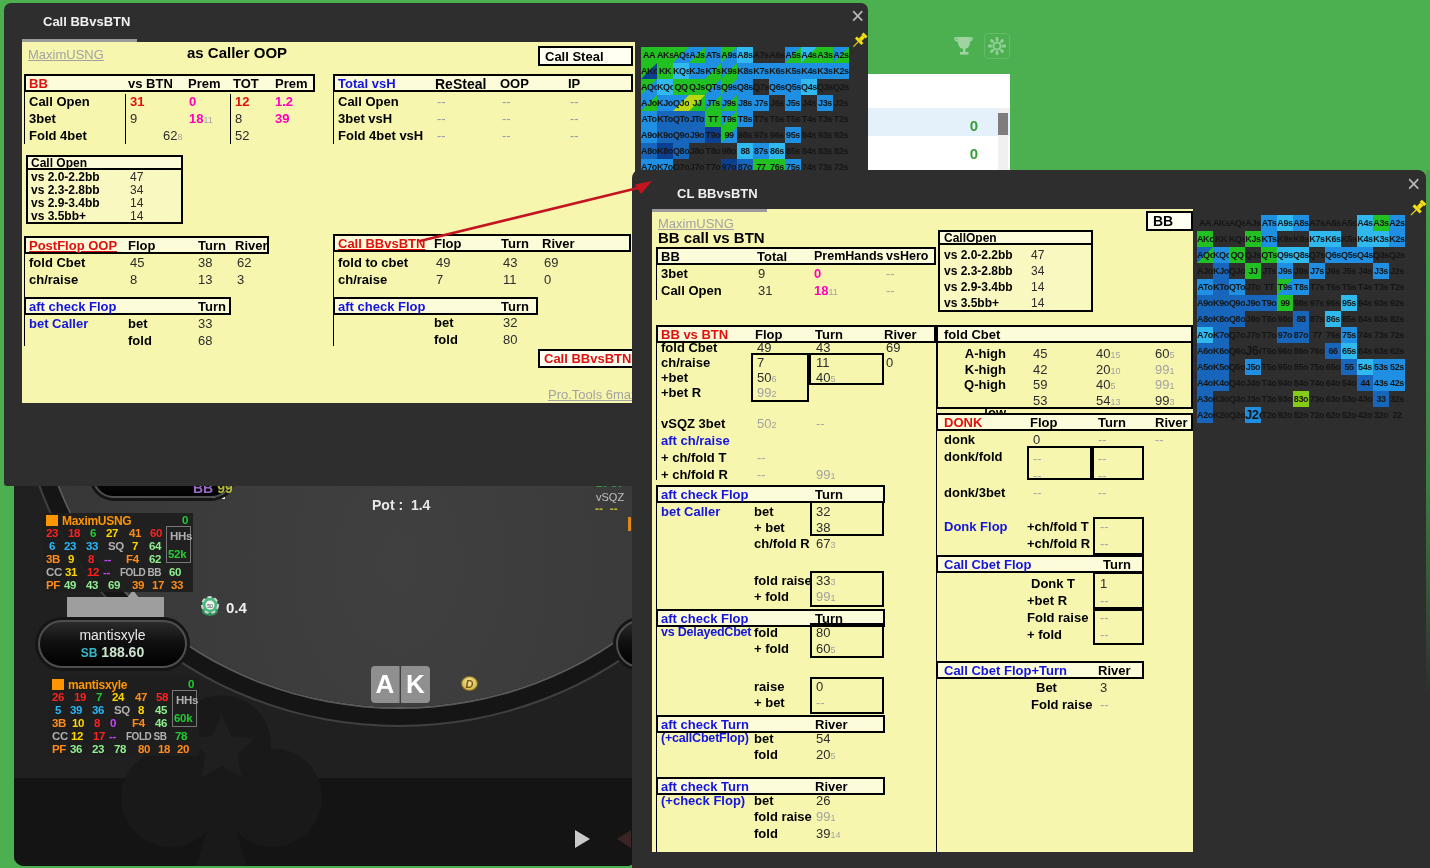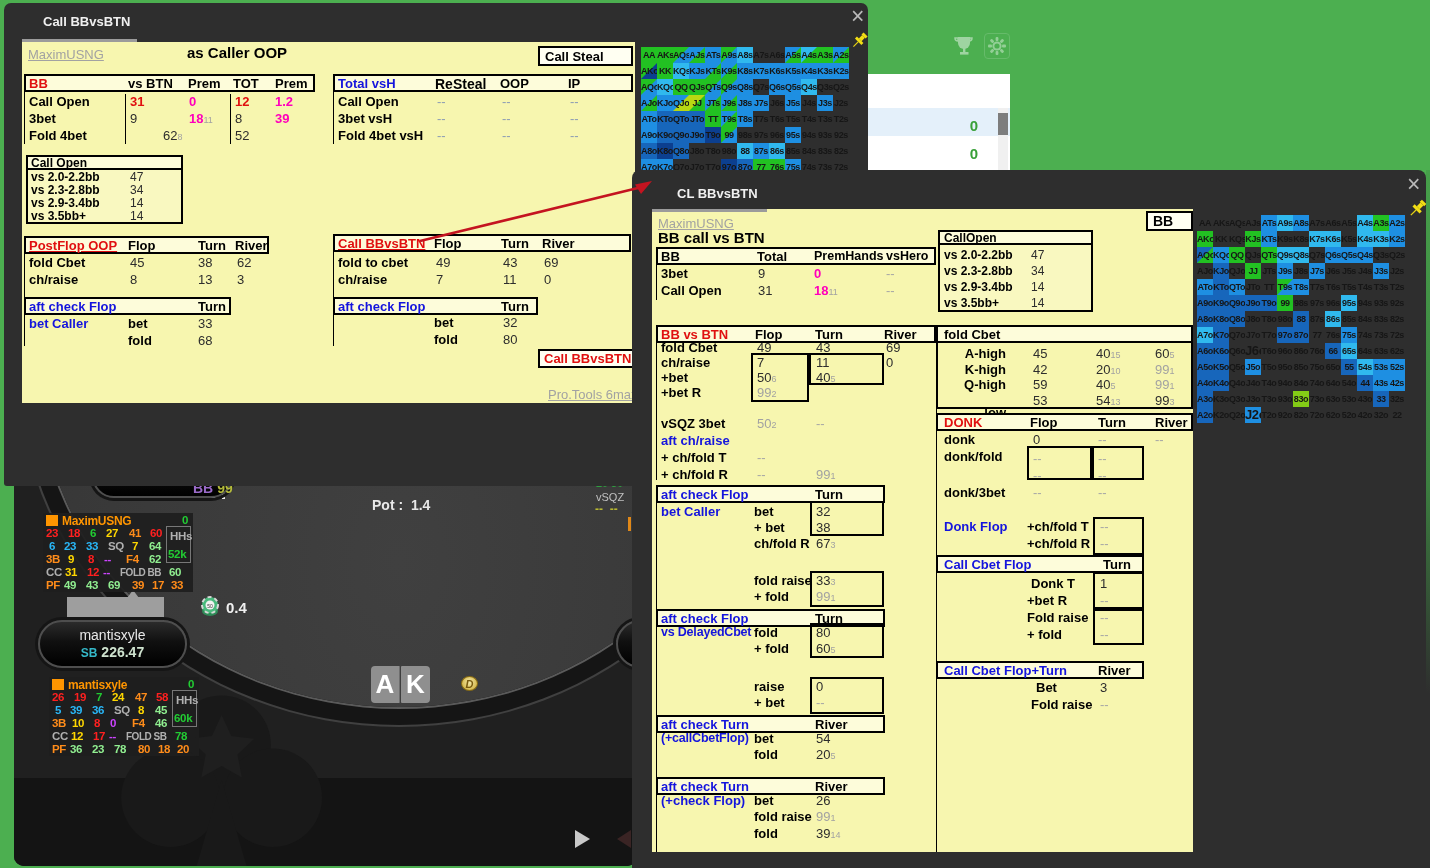--- a/index.html
+++ b/index.html
@@ -43,21 +43,21 @@
 <svg style="position:absolute;left:572px;top:828px;" width="20" height="22" viewBox="0 0 20 22">
       <path d="M3 2 L18 11 L3 20 Z" fill="#c9c9c9"></path>
     </svg>
 <svg style="position:absolute;left:615px;top:828px;" width="18" height="22" viewBox="0 0 18 22">
       <path d="M16 2 L2 11 L16 20 Z" fill="#3a2424"></path>
     </svg>
 <div style="position:absolute;left:92px;top:453px;width:141px;height:45px;background:linear-gradient(#2b2b2b,#101010 45%,#000);border:2px solid #4e4e4e;box-shadow:0 0 0 3px #151515;border-radius:22px;"></div>
 <div style="position:absolute;left:193px;top:481px;line-height:1.05;white-space:nowrap;font-size:14px;font-weight:bold;"><span style="color:#9a6ac8;">BB</span> <span style="color:#b4bb3c;">99</span></div>
 <div style="position:absolute;left:38px;top:620px;width:149px;height:48px;background:linear-gradient(#2b2b2b,#101010 45%,#000);border:2px solid #4e4e4e;box-shadow:0 0 0 3px #151515;border-radius:24px;text-align:center;overflow:hidden;">
       <div style="margin-top:5px;font-size:14px;color:#e8e8e8;line-height:17px;">mantisxyle</div>
-      <div style="font-size:14px;font-weight:bold;line-height:17px;"><span style="color:#35b8c8;font-size:12px;">SB</span> <span style="color:#cfe3cf;">226.47</span></div>
+      <div style="font-size:14px;font-weight:bold;line-height:17px;"><span style="color:#35b8c8;font-size:12px;">SB</span> <span style="color:#cfe3cf;">188.60</span></div>
     </div>
 <div style="position:absolute;left:616px;top:620px;width:90px;height:48px;background:linear-gradient(#2b2b2b,#101010 45%,#000);border:2px solid #4e4e4e;box-shadow:0 0 0 3px #151515;border-radius:24px;text-align:center;overflow:hidden;">
       <div style="margin-top:5px;font-size:14px;color:#e8e8e8;line-height:17px;"></div>
       <div style="font-size:14px;font-weight:bold;line-height:17px;"></div>
     </div>
 <div style="position:absolute;left:43px;top:513px;width:150px;height:79px;background:rgba(30,30,30,0.92);font-size:11.5px;font-weight:bold;letter-spacing:-0.3px;">
 <div style="position:absolute;left:3px;top:2px;width:12px;height:11px;background:#ff9500;"></div>
 <div style="position:absolute;left:19px;top:1px;color:#ff9500;font-size:12px;">MaximUSNG</div>
 <div style="position:absolute;right:5px;top:1px;color:#22cc33;">0</div>
 <div style="position:absolute;left:3px;top:14px;color:#ff2020;">23</div>

